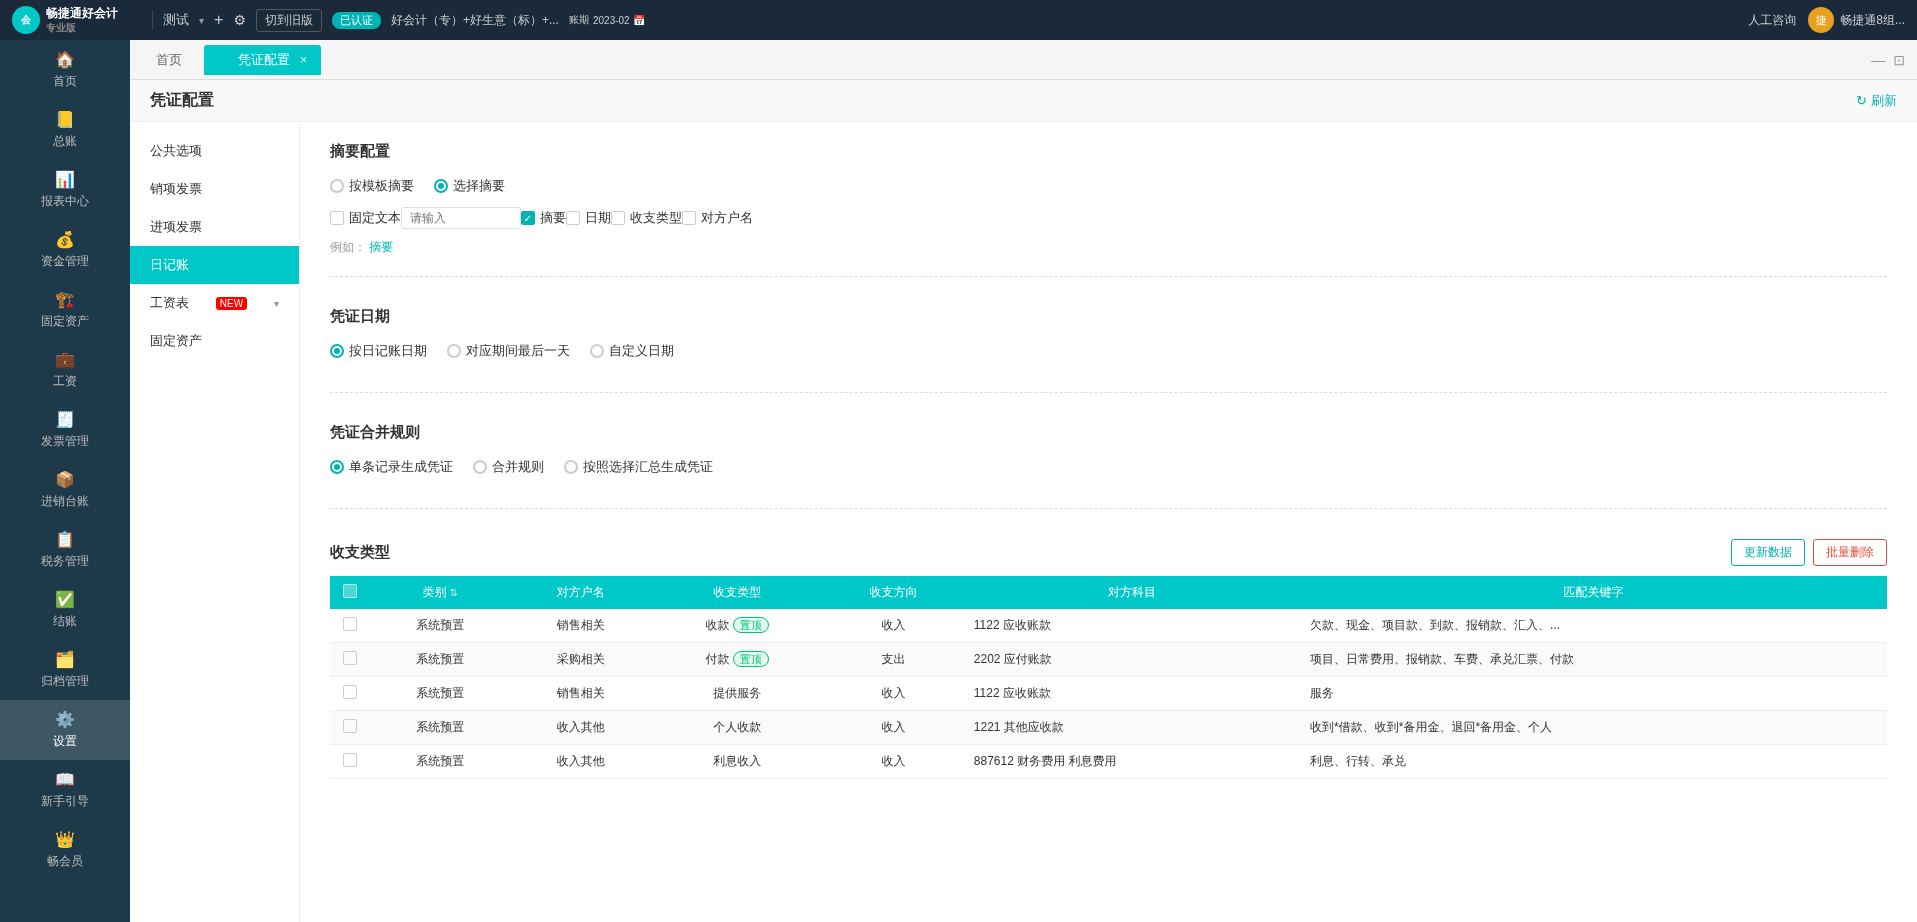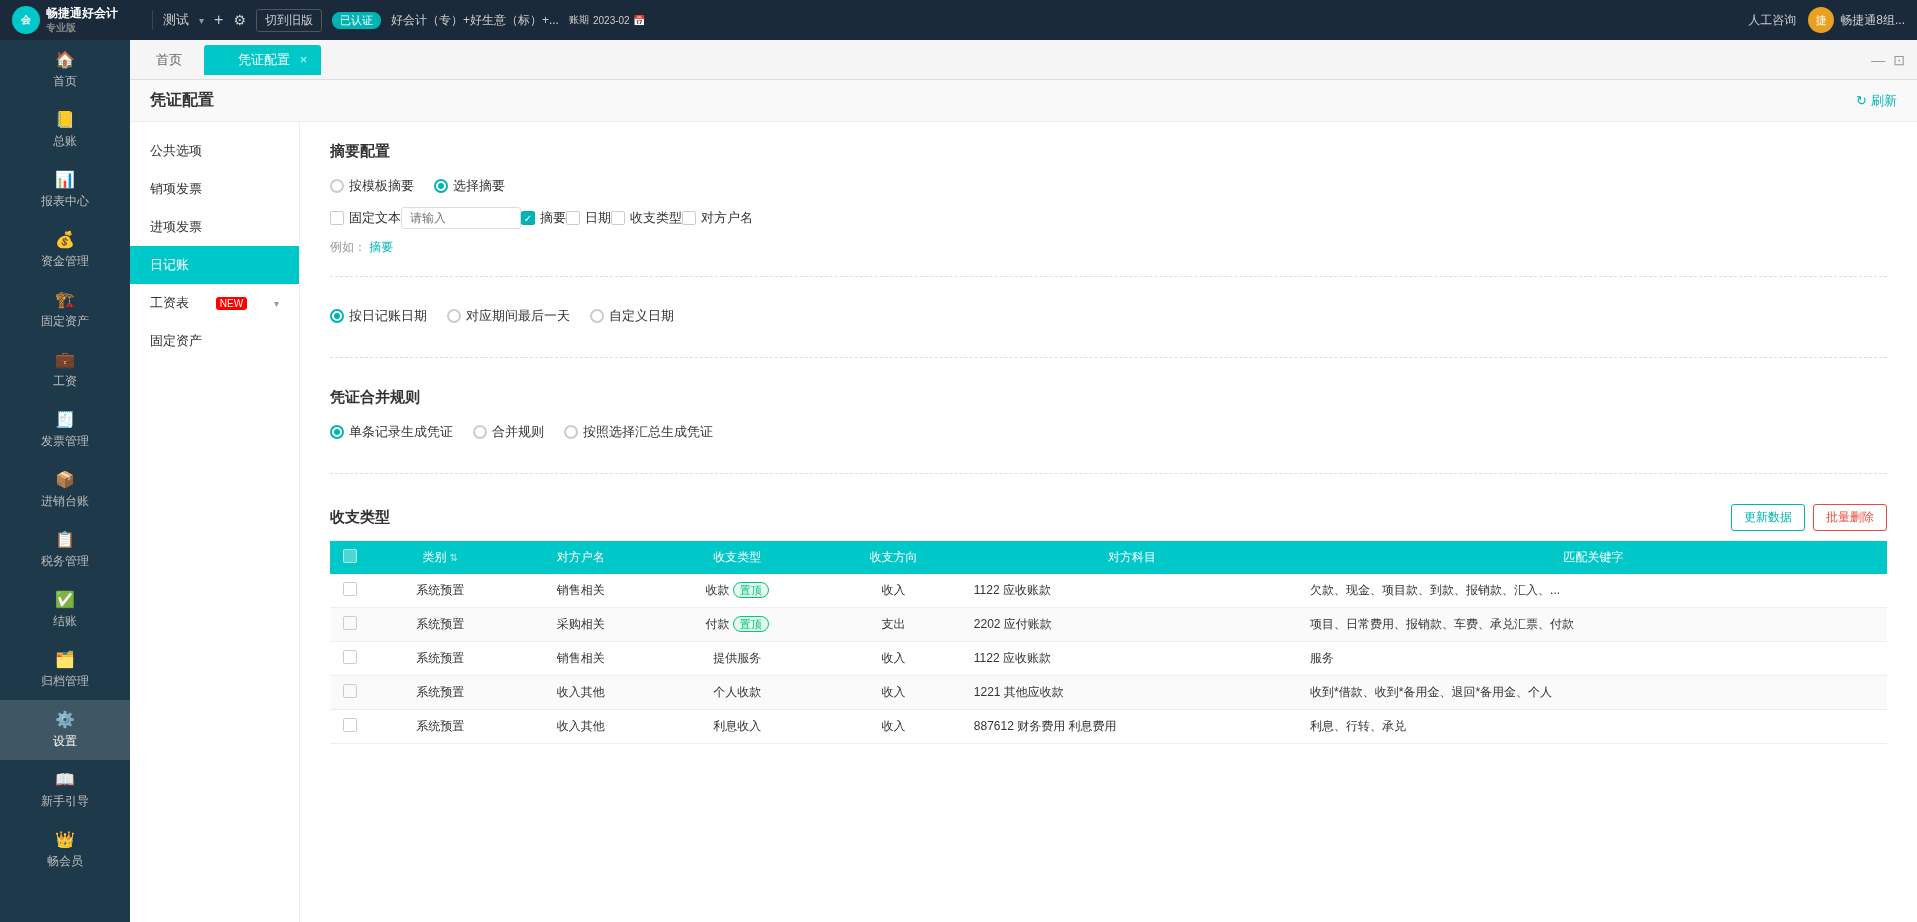--- a/index.html
+++ b/index.html
@@ -287,20 +287,21 @@
                 <span>对方户名</span>
               </label>
             </div>
             <div class="example-text">
               <span class="example-label">例如：</span>
               <span>摘要</span>
             </div>
           </div>
 
           <div class="section">
+            <div class="section-title">凭证日期</div>
             <div class="radio-group">
               <label class="radio-item">
                 <span class="radio-circle checked"></span>
                 <span>按日记账日期</span>
               </label>
               <label class="radio-item">
                 <span class="radio-circle"></span>
                 <span>对应期间最后一天</span>
               </label>
               <label class="radio-item">

